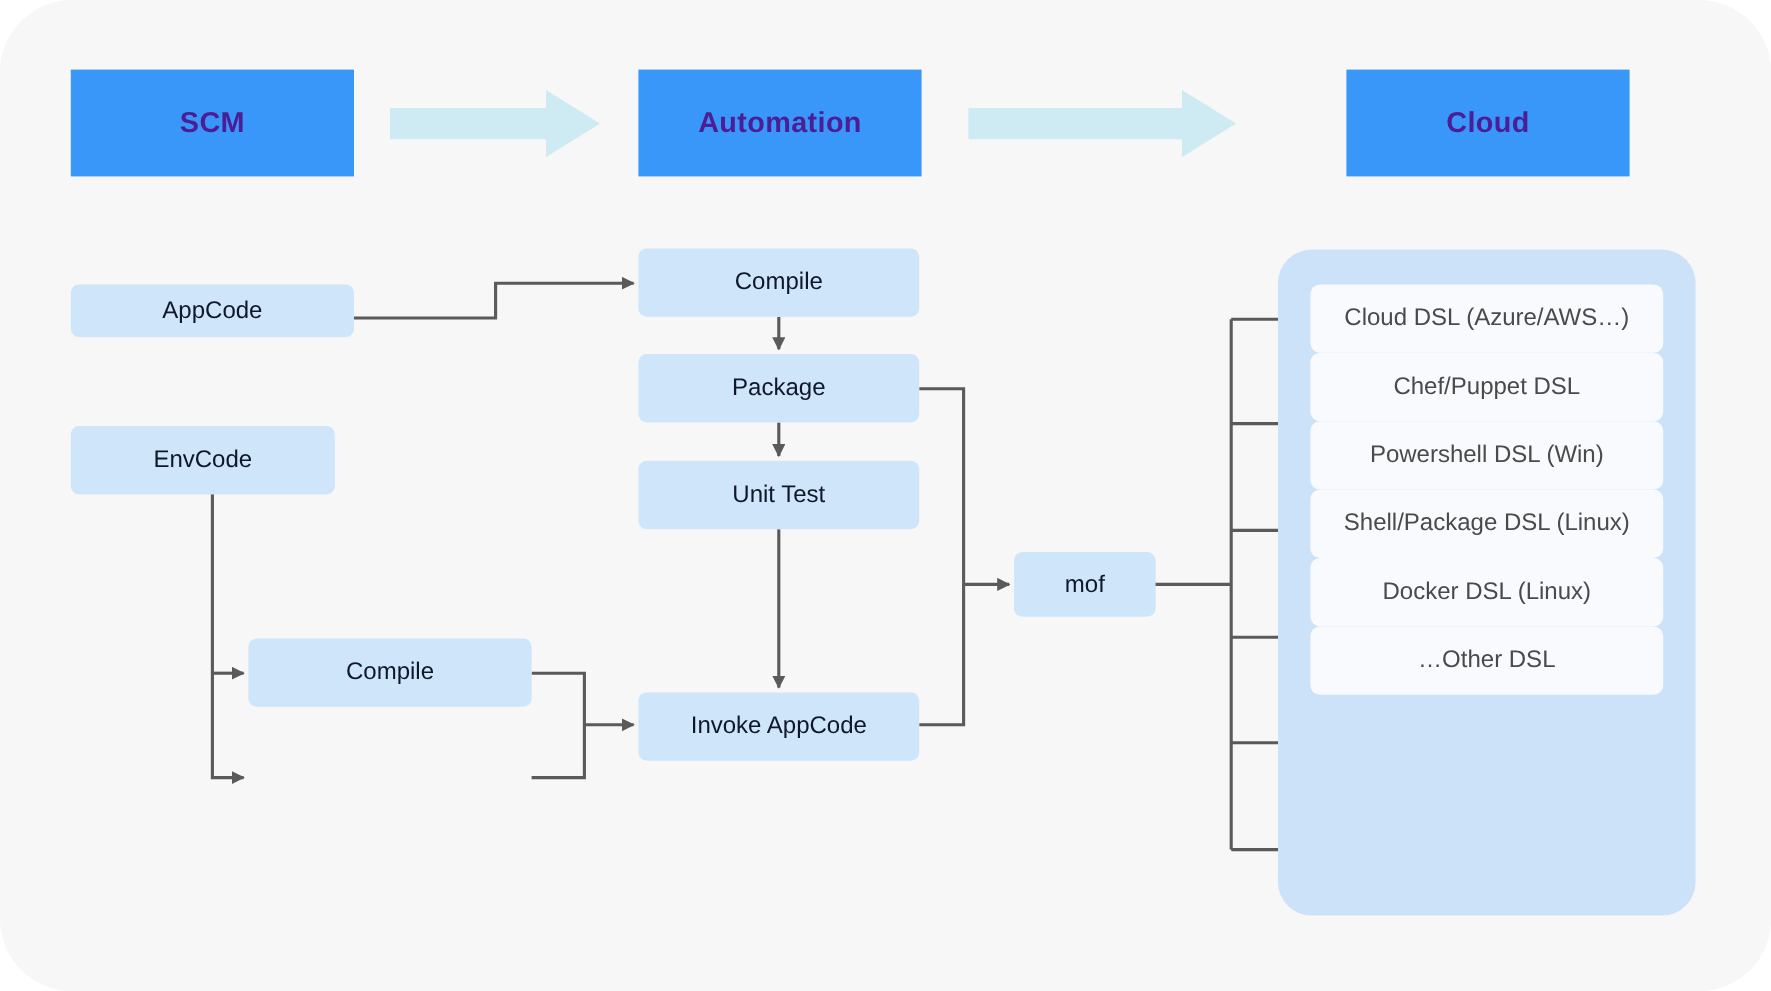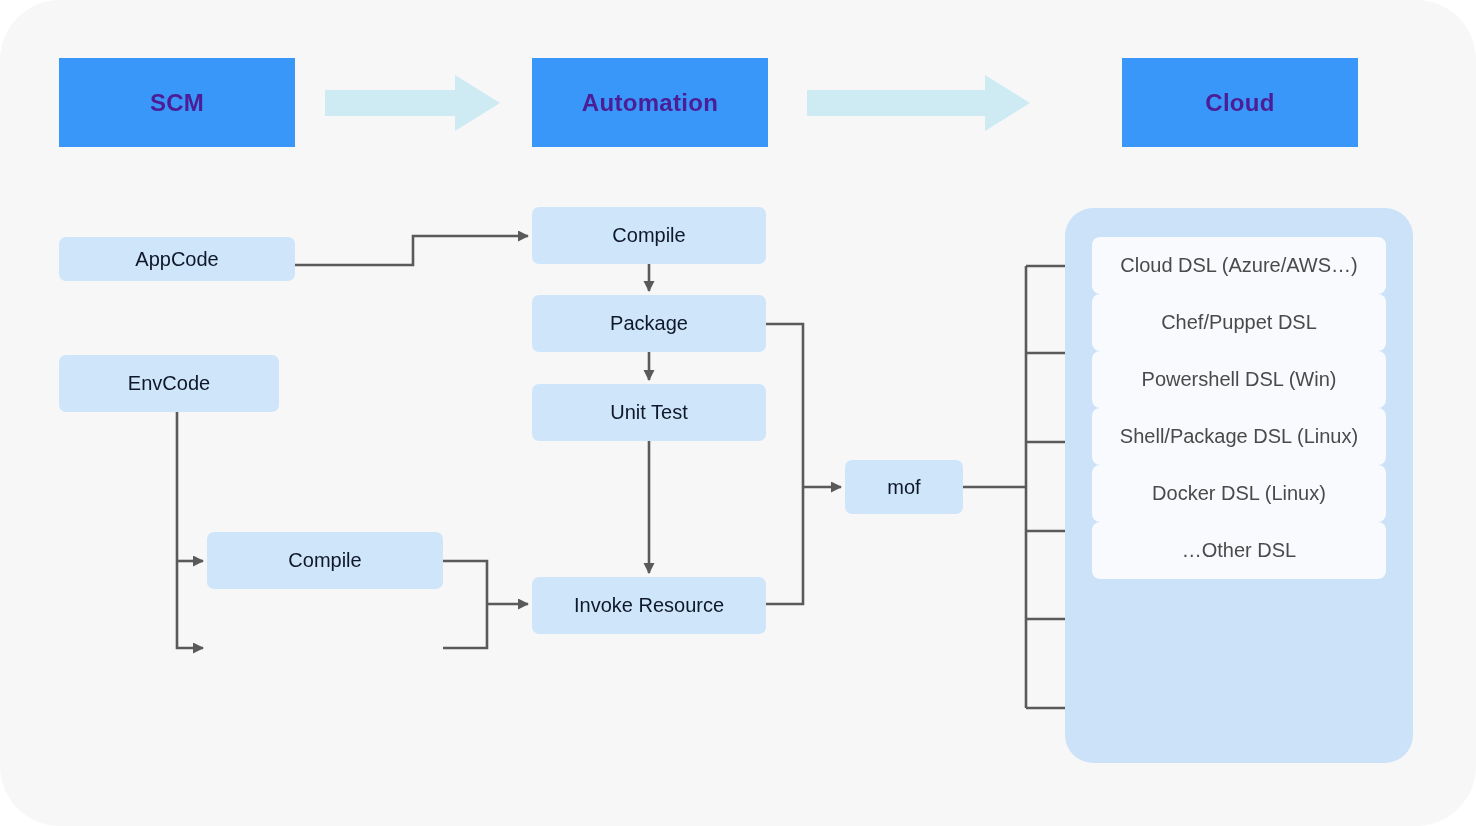--- a/index.html
+++ b/index.html
@@ -136,21 +136,21 @@
   <div class="stage-header hdr-scm">SCM</div>
   <div class="stage-header hdr-automation">Automation</div>
   <div class="stage-header hdr-cloud">Cloud</div>
 
   <div class="node n-appcode">AppCode</div>
   <div class="node n-envcode">EnvCode</div>
   <div class="node n-config">Compile</div>
   <div class="node n-compile">Compile</div>
   <div class="node n-unittest">Unit Test</div>
   <div class="node n-package">Package</div>
-  <div class="node n-invoke">Invoke Resource</div>
+  <div class="node n-invoke">Invoke AppCode</div>
   <div class="node n-mof">mof</div>
 
   <div class="cloud-panel">
     <div class="dsl-item">Cloud DSL (Azure/AWS…)</div>
     <div class="dsl-item">Chef/Puppet DSL</div>
     <div class="dsl-item">Powershell DSL (Win)</div>
     <div class="dsl-item">Shell/Package DSL (Linux)</div>
     <div class="dsl-item">Docker DSL (Linux)</div>
     <div class="dsl-item">…Other DSL</div>
   </div>

